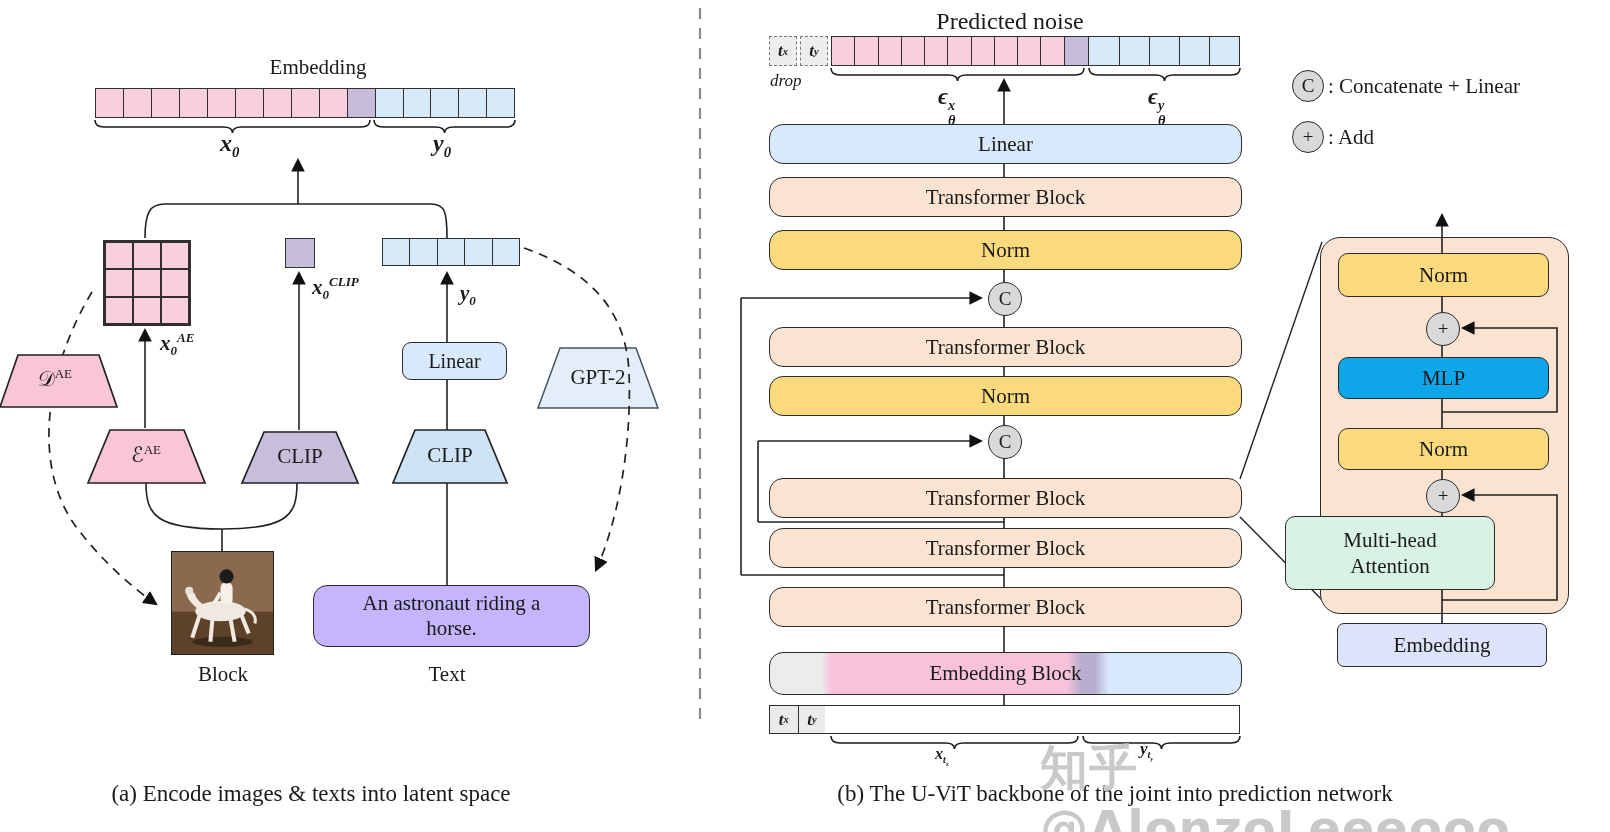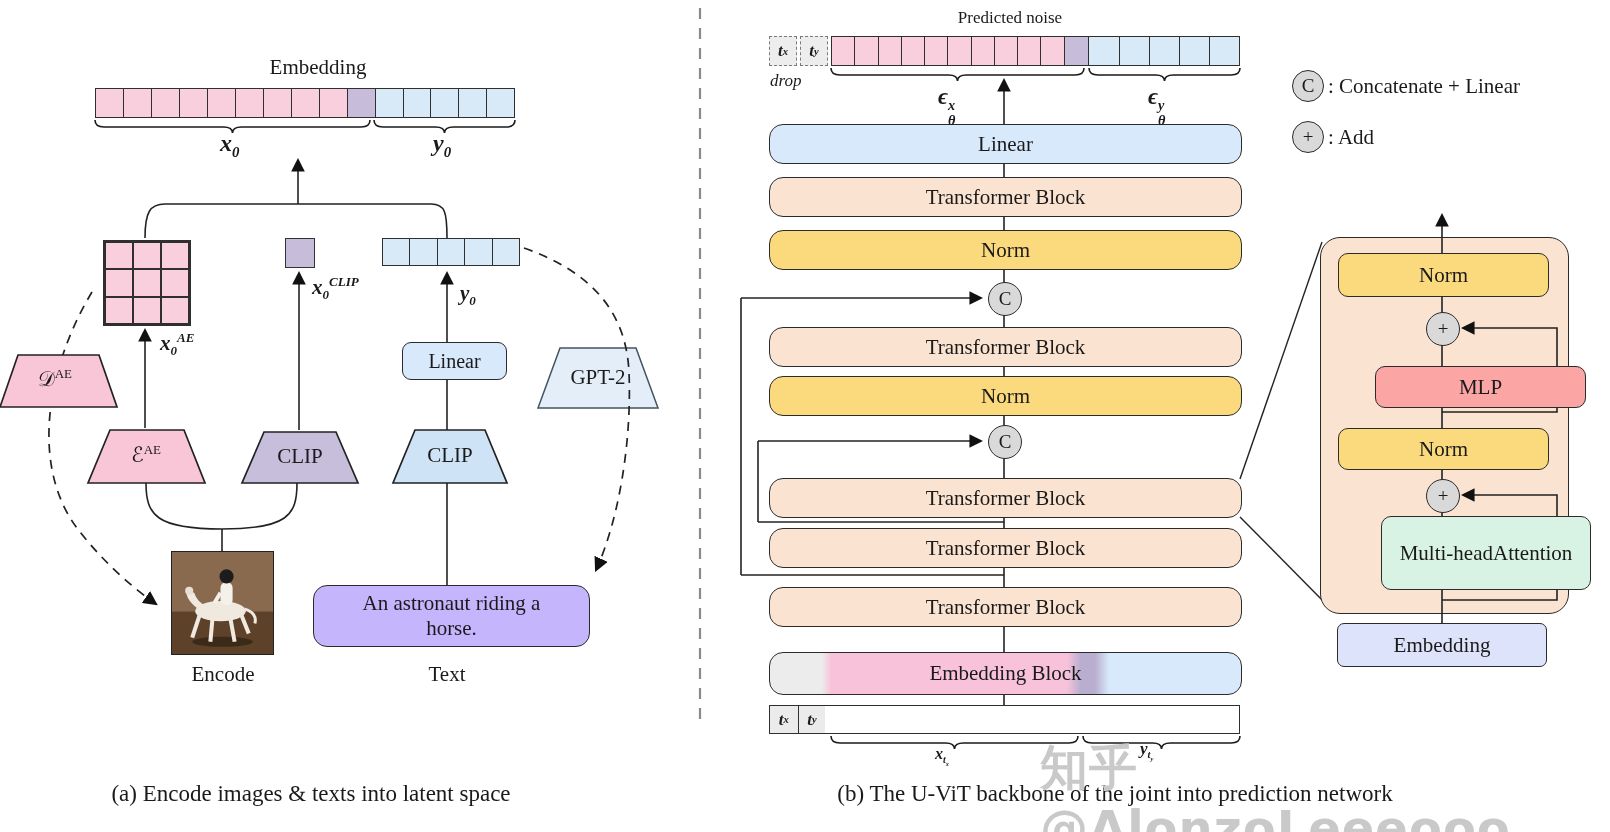--- a/index.html
+++ b/index.html
@@ -193,26 +193,26 @@
       <rect x="48" y="30" width="12" height="22" rx="5" fill="#f4f1ea"></rect>
       <circle cx="54" cy="24" r="7" fill="#1c1c1c"></circle>
       <path d="M48,40 L42,50" stroke="#f4f1ea" stroke-width="4"></path>
     </svg>
   </div>
 
   <div class="rbox" style="left:313px;top:585px;width:275px;height:60px;background:#c4b5fd;font-size:21px;">
     <span style="display:block;width:216px;text-align:center;">An astronaut riding a horse.</span>
     </div>
 
-  <div class="lbl center" style="left:173px;top:662px;width:100px;font-size:21px;">Encode</div>
+  <div class="lbl center" style="left:173px;top:662px;width:100px;font-size:21px;">Block</div>
   <div class="lbl center" style="left:397px;top:662px;width:100px;font-size:21px;">Text</div>
 
   <div class="caption center" style="left:61px;top:781px;width:500px;">(a) Encode images &amp; texts into latent space</div>
 
-  <div class="lbl center" style="left:910px;top:8px;width:200px;font-size:17px;">Predicted noise</div>
+  <div class="lbl center" style="left:910px;top:8px;width:200px;font-size:24px;">Predicted noise</div>
 
   <div class="dashedcell m" style="left:769px;top:36px;width:28px;height:30px;background:#ededed;">
     <span>t</span>
       <sub>x</sub>
     </div>
   <div class="dashedcell m" style="left:800px;top:36px;width:28px;height:30px;background:#ededed;">
     <span>t</span>
       <sub>y</sub>
     </div>
   <div class="lbl" style="left:770px;top:71px;font-size:17px;font-style:italic;">drop</div>
@@ -315,30 +315,30 @@
 
   <div class="caption center" style="left:765px;top:781px;width:700px;">(b) The U-ViT backbone of the joint into prediction network</div>
 
   <div class="rbox" style="left:1320px;top:237px;width:247px;height:375px;background:#fbe3d1;border-radius:20px;z-index:20;"></div>
   <div class="rbox detailbox" style="left:1338px;top:253px;width:209px;height:42px;background:#fbd97d;">
       <span>Norm</span>
     </div>
   <div class="circle" style="left:1426px;top:312px;width:32px;height:32px;background:#d9d9d9;">
       <span>+</span>
     </div>
-  <div class="rbox detailbox" style="left:1338px;top:366px;width:209px;height:40px;background:#fca5a5;margin-left:37px;">
+  <div class="rbox detailbox" style="left:1338px;top:357px;width:209px;height:40px;background:#0ea5e9;">
       <span>MLP</span>
     </div>
   <div class="rbox detailbox" style="left:1338px;top:428px;width:209px;height:40px;background:#fbd97d;">
       <span>Norm</span>
     </div>
   <div class="circle" style="left:1426px;top:479px;width:32px;height:32px;background:#d9d9d9;">
       <span>+</span>
     </div>
-  <div class="rbox detailbox" style="left:1381px;top:516px;width:208px;height:72px;background:#d8f3e3;flex-direction:row;line-height:1.25;">
+  <div class="rbox detailbox" style="left:1285px;top:516px;width:208px;height:72px;background:#d8f3e3;flex-direction:column;line-height:1.25;">
     <span>Multi-head</span>
       <span>Attention</span>
     </div>
   <div class="rbox" style="left:1337px;top:623px;width:208px;height:42px;background:#dde3fa;border-radius:7px;z-index:20;">
       <span>Embedding</span>
     </div>
 
   <div id="watermark" style="left:1040px;top:736px;color:#c9c9c9;">知乎 @AlonzoLeeeooo</div>
 
 </div>

